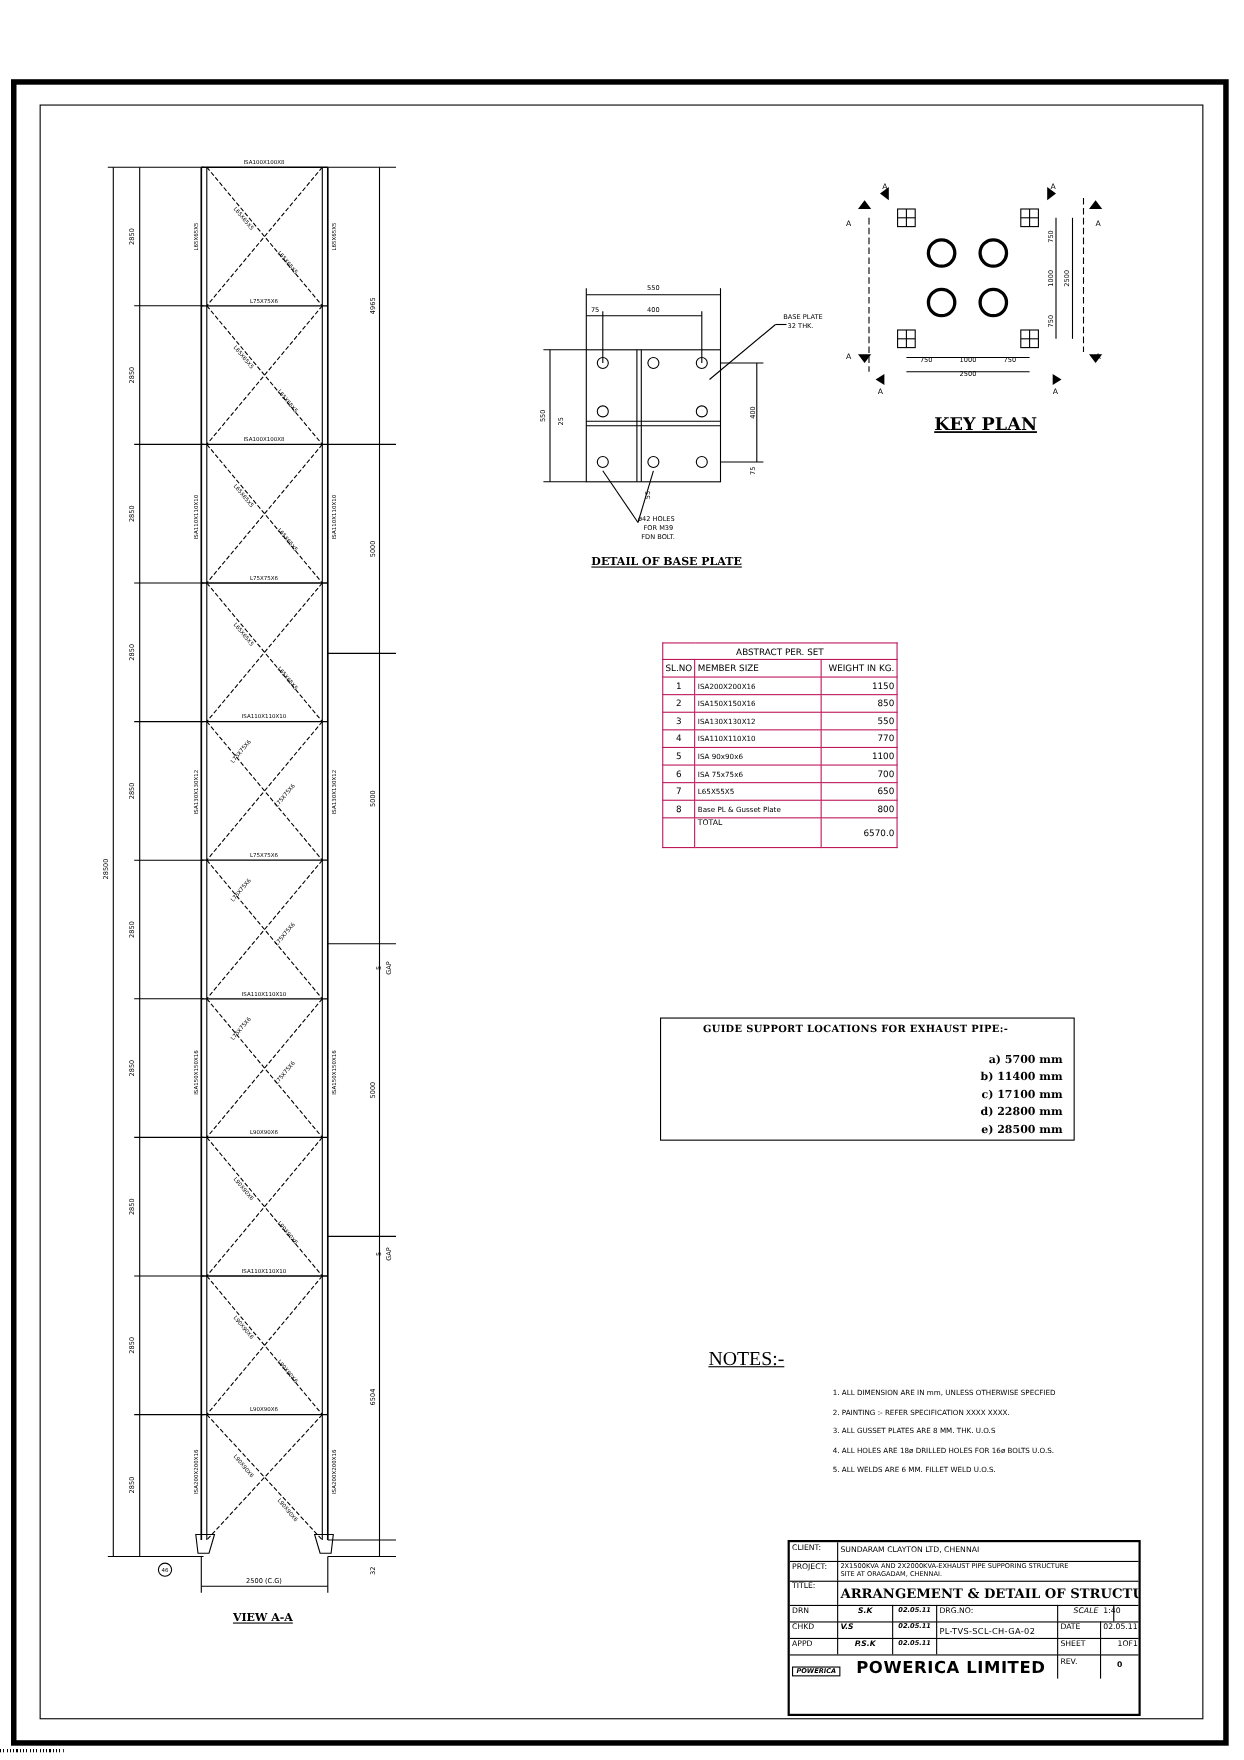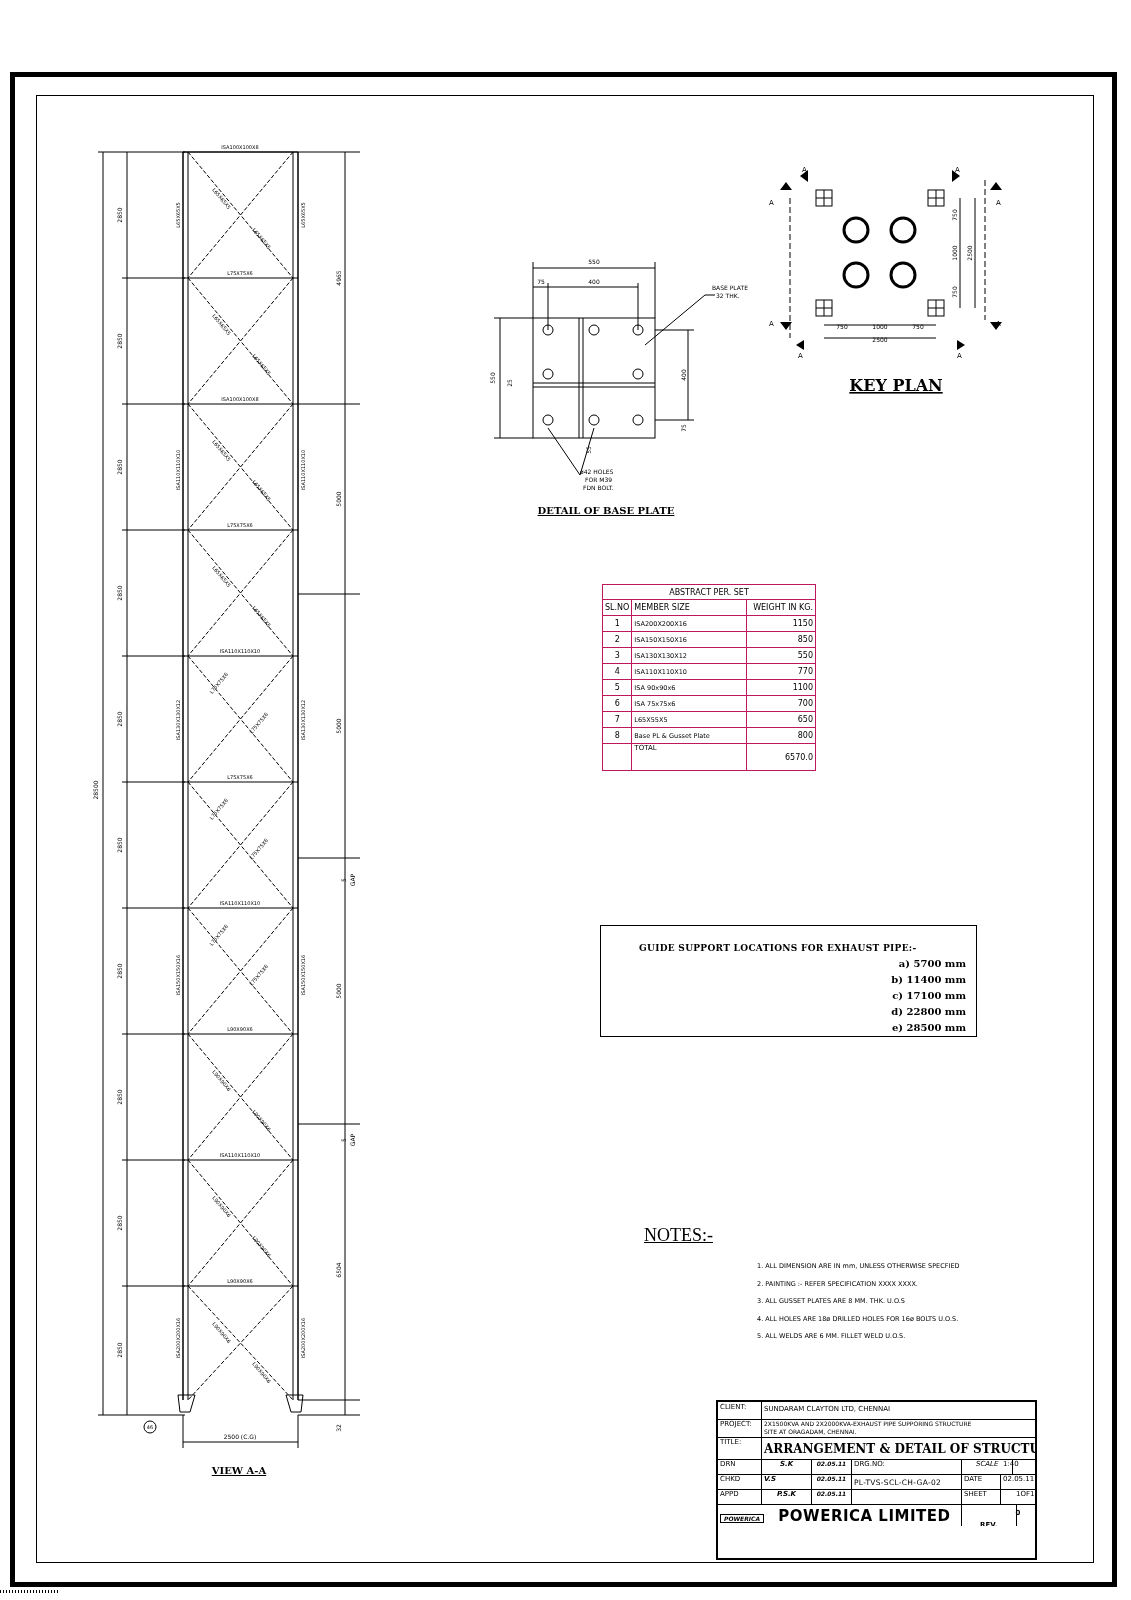--- a/index.html
+++ b/index.html
@@ -16,21 +16,21 @@
   .abstract { position:absolute; left:602px; top:584px; width:214px; border-collapse:collapse; font-family:"DejaVu Sans", sans-serif; font-size:8px; }
   .abstract td, .abstract th { border:1px solid #be185d; padding:0 2px; height:15px; font-weight:normal; }
   .abstract .c-no { width:22px; text-align:center; }
   .abstract .c-size { width:110px; font-size:6.5px; }
   .abstract .c-wt { text-align:right;margin-top:43px; }
   .abstract .title-row td { text-align:center; height:14px; }
   .abstract .total-row td { height:26px; vertical-align:top; }
 
   
   .guide { position:absolute; left:600px; top:925px; width:377px; height:112px; border:1px solid #000; box-sizing:border-box; font-family:"DejaVu Serif", serif; font-weight:bold; font-size:9px; }
-  .guide .g-title { position:absolute; left:10px; top:17px; letter-spacing:0.3px;padding-left:28px; }
+  .guide .g-title { position:absolute; left:10px; top:5px; letter-spacing:0.3px;padding-left:28px; }
   .guide .g-list { position:absolute; right:10px; top:30px; text-align:right; line-height:16px; font-size:10px; }
 
   
   .notes-title { position:absolute; left:644px; top:1225px; font-family:Liberation Serif, serif; font-size:18px; text-decoration:underline; }
   .notes-list { position:absolute; left:757px; top:1258px; font-family:"DejaVu Sans", sans-serif; font-size:6.5px; line-height:17.5px; }
 
   
   .tb { position:absolute; left:716px; top:1400px; width:321px; height:160px; border:2px solid #000; box-sizing:border-box; font-family:"DejaVu Sans", sans-serif; font-size:7px; }
   .tb .row { position:absolute; left:0; right:0; border-bottom:1px solid #000; }
   .tb .cell { position:absolute; top:0; bottom:0; border-right:1px solid #000; box-sizing:border-box; padding:1px 2px; overflow:hidden; white-space:nowrap; }
@@ -430,18 +430,18 @@
     <div class="cell" style="left:134px;width:110px;"></div>
     <div class="cell" style="left:244px;width:39px;">SHEET</div>
     <div class="cell" style="left:296px;right:0;border-right:none;">1OF1</div>
   </div>
   <div style="position:absolute;left:136px;top:76px;font-size:7.5px;letter-spacing:0.3px;">PL-TVS-SCL-CH-GA-02</div>
   <div class="row" style="top:102px;height:22px;border-bottom:none;">
     <div class="cell" style="left:0;width:244px;padding-top:3px;">
       <span class="logo-badge">POWERICA</span>
       <span class="logo-text" style="margin-left:12px;">POWERICA LIMITED</span>
     </div>
-    <div class="cell" style="left:260px;width:39px;padding-top:17px;font-weight:bold;">REV.</div>
+    <div class="cell" style="left:244px;width:39px;padding-top:3px;">REV.</div>
     <div class="cell" style="left:283px;right:0;border-right:none;padding-top:5px;text-align:center;font-weight:bold;">0</div>
   </div>
 </div>
 
 <div class="scroll-mark"></div>
 
 </body></html>

